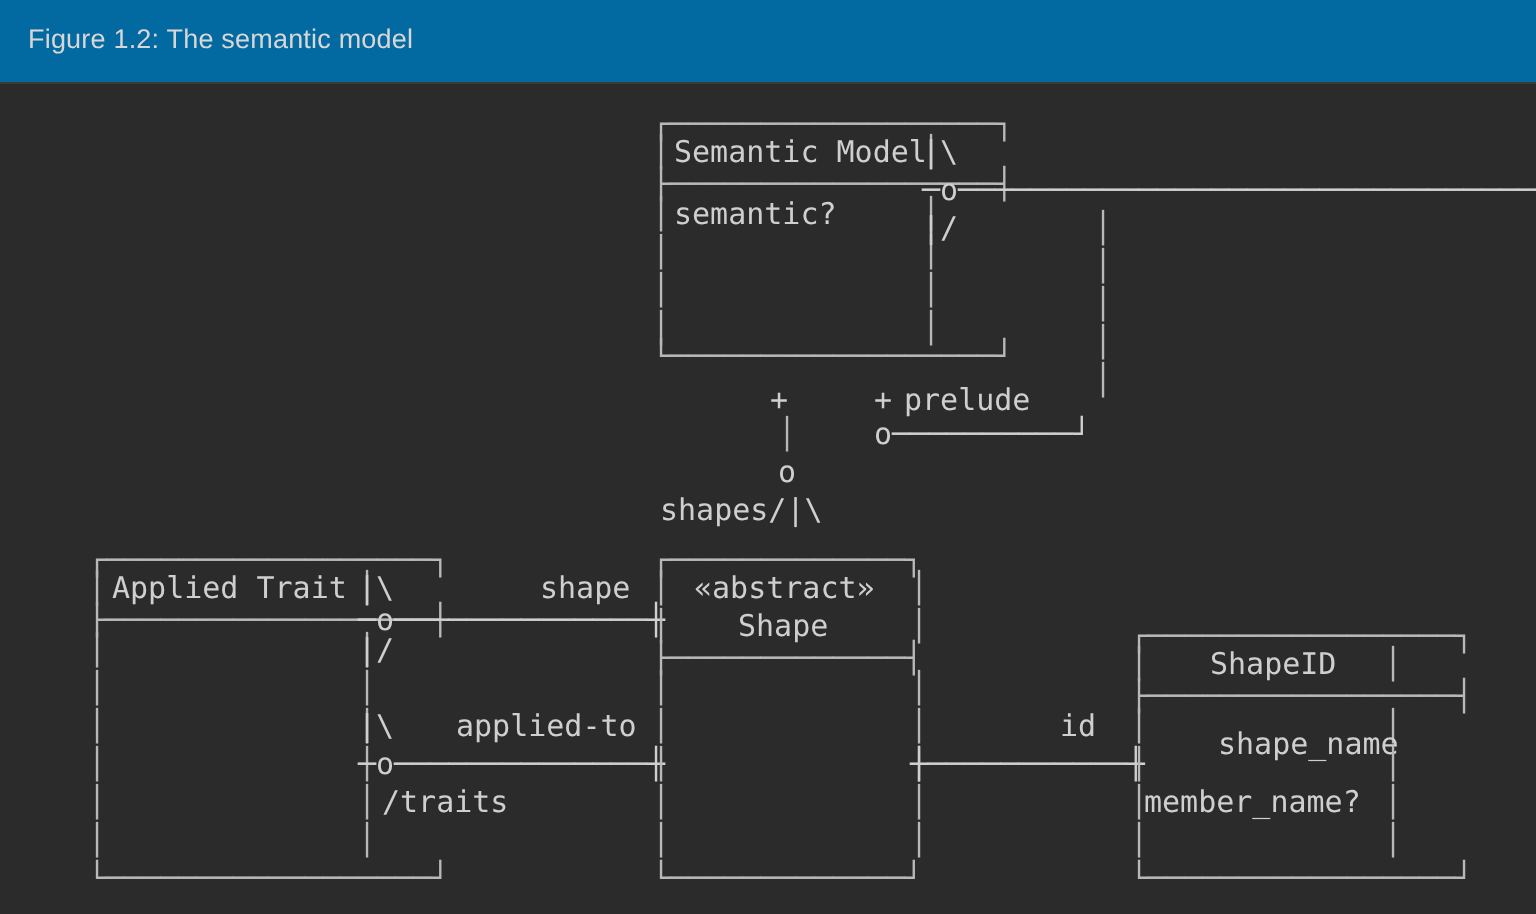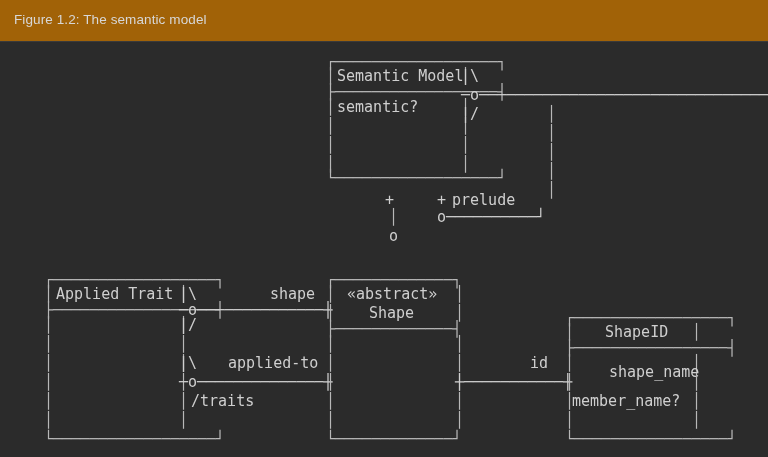--- a/index.html
+++ b/index.html
@@ -14,21 +14,21 @@
     background: #2b2b2b;
     overflow: hidden;
     font-family: "DejaVu Sans Mono", "Liberation Mono", monospace;
   }
 
   
   #header {
     position: absolute;
     left: 0; top: 0;
     width: 768px; height: 42px;
-    background: #a16207;
+    background: #0369a1;
     border-bottom: 1px solid #3a3a3a;
     box-sizing: border-box;
   }
   #caption {
     position: absolute;
     left: 14px; top: 12px;
     font-family: "Liberation Sans", "DejaVu Sans", sans-serif;
     font-size: 13.5px;
     color: #d7d7d7;
     white-space: pre;
@@ -98,20 +98,21 @@
     <div class="c rule" style="left:547px; top:138px;">│</div>
 
     <div class="c" style="left:385px; top:148px;">+</div>
     <div class="c" style="left:437px; top:148px;">+</div>
     <div class="c" style="left:452px; top:148px;">prelude</div>
 
     <div class="c" style="left:437px; top:165px;">o──────────┘</div>
 
     <div class="c rule" style="left:389px; top:165px;">│</div>
     <div class="c" style="left:389px; top:184px;">o</div>
+    <div class="c" style="left:330px; top:203px;">shapes/|\</div>
 
     <div class="c rule" style="left:44px; top:228px;">┌──────────────────┐</div>
     <div class="c rule" style="left:44px; top:242px;">│</div>
     <div class="c" style="left:56px; top:242px;">Applied Trait</div>
     <div class="c rule" style="left:179px; top:242px;">│</div>
     <div class="c rule" style="left:44px; top:258px;">├──────────────────┤</div>
     <div class="c rule" style="left:44px; top:273px;">│</div>
     <div class="c rule" style="left:179px; top:273px;">│</div>
     <div class="c rule" style="left:44px; top:292px;">│</div>
     <div class="c rule" style="left:179px; top:292px;">│</div>

